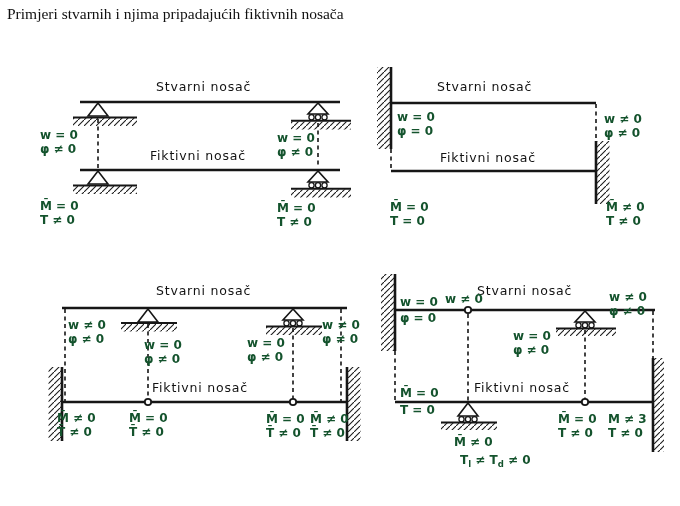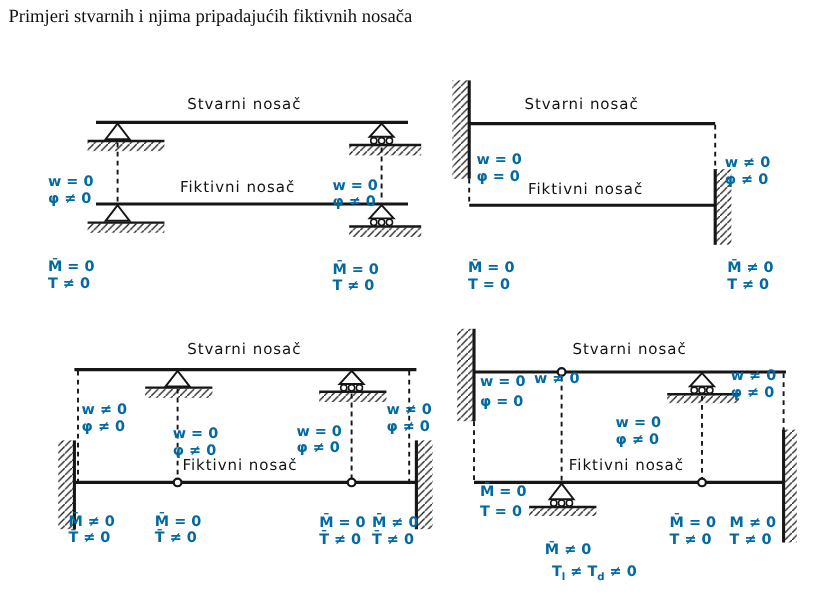--- a/index.html
+++ b/index.html
@@ -3,21 +3,21 @@
 <meta charset="utf-8">
 <style>
   html,body{margin:0;padding:0;background:#ffffff;}
   #page{position:relative;width:664px;height:506px;background:#ffffff;overflow:hidden;
         font-family:"DejaVu Sans",sans-serif;color:#141414;}
   .title{position:absolute;font-family:"Liberation Serif",serif;font-size:15.5px;
          color:#101010;white-space:nowrap;}
   .beamlabel{position:absolute;font-weight:normal;font-size:12.5px;letter-spacing:.8px;
              white-space:nowrap;color:#131313;}
   .ann{position:absolute;font-weight:bold;font-size:12px;line-height:14px;
-       white-space:nowrap;color:#0369a1;margin-top:16px;}
+       white-space:nowrap;color:#14532d;}
   .ann.tall{line-height:16px;}
   .ann.straddle{line-height:17px;}
   .ann sub{font-size:8.5px;vertical-align:-3px;font-weight:bold;}
   svg{position:absolute;left:0;top:0;}
 </style>
 </head>
 <body>
 <div id="page">
 
 <svg width="680" height="506" viewBox="0 0 680 506">
@@ -237,17 +237,17 @@
   <div>M̄ = 0</div>
   <div>T = 0</div>
 </div>
 <div class="ann" style="left:454px;top:435px">M̄ ≠ 0</div>
 <div class="ann" style="left:460px;top:453px"><span>T</span><sub>l</sub> <span>≠</span> <span>T</span><sub>d</sub> <span>≠ 0</span></div>
 <div class="ann" style="left:558px;top:412px">
   <div>M̄ = 0</div>
   <div>T ≠ 0</div>
 </div>
 <div class="ann" style="left:608px;top:412px">
-  <div>M ≠ 0</div>
+  <div>M ≠ 3</div>
   <div>T ≠ 0</div>
 </div>
 
 </div>
 
 </body></html>

